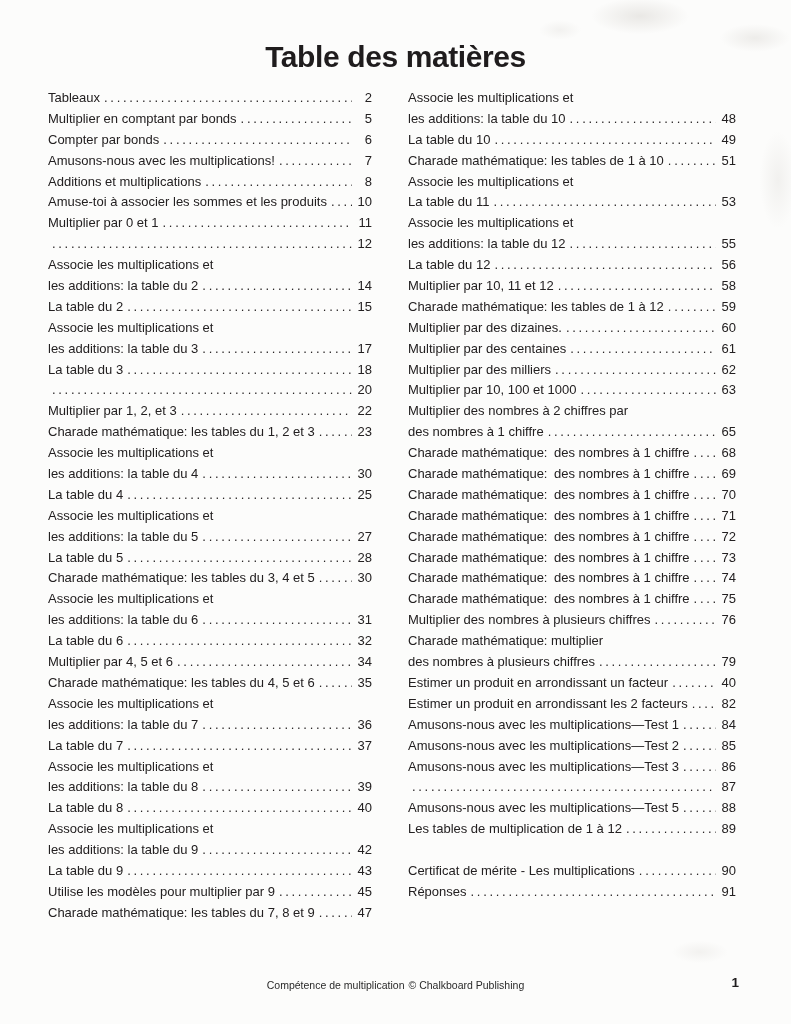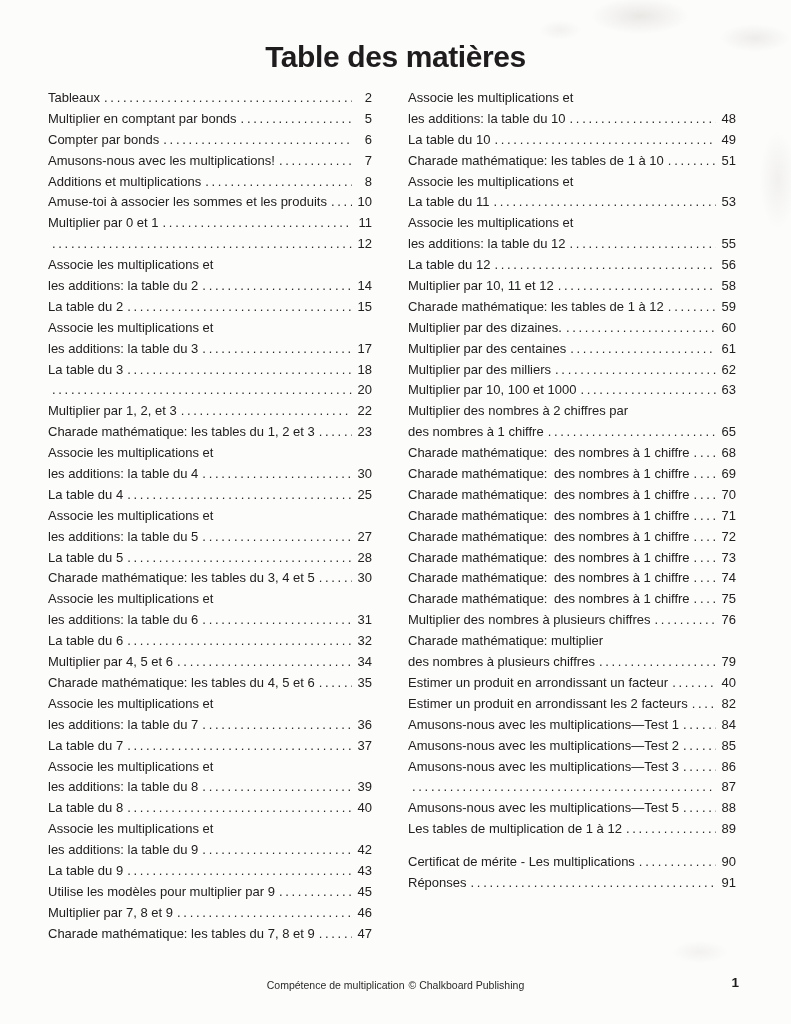--- a/index.html
+++ b/index.html
@@ -34,21 +34,21 @@
     font-size:13px;
   }
   .col{min-width:0;}
   .col-left{width:324px;flex:0 0 324px;}
   .col-right{flex:1 1 auto;}
   .row{
     display:flex;align-items:baseline;
     height:20.9px;line-height:20.9px;
     white-space:nowrap;overflow:hidden;
   }
-  .row.gap{margin-top:12px;}
+  .row.gap{margin-top:21px;}
   .label{flex:0 0 auto;}
   .dots{
     flex:1 1 auto;min-width:6px;
     overflow:hidden;
     margin:0 3px 0 4px;
     letter-spacing:2.7px;
     color:#2a2627;
   }
   .dots::after{
     content:"................................................................................................";
@@ -245,25 +245,20 @@
           <span class="label">La table du 9</span>
           <span class="dots"></span>
           <span class="pnum">43</span>
         </div>
         <div class="row">
           <span class="label">Utilise les modèles pour multiplier par 9</span>
           <span class="dots"></span>
           <span class="pnum">45</span>
         </div>
         <div class="row">
-          <span class="label">Multiplier par 7, 8 et 9</span>
-          <span class="dots"></span>
-          <span class="pnum">46</span>
-        </div>
-        <div class="row">
           <span class="label">Charade mathématique: les tables du 7, 8 et 9</span>
           <span class="dots"></span>
           <span class="pnum">47</span>
         </div>
       </div>
     <div class="col col-right">
         <div class="row">
           <span class="label">Associe les multiplications et</span>
         </div>
         <div class="row">

